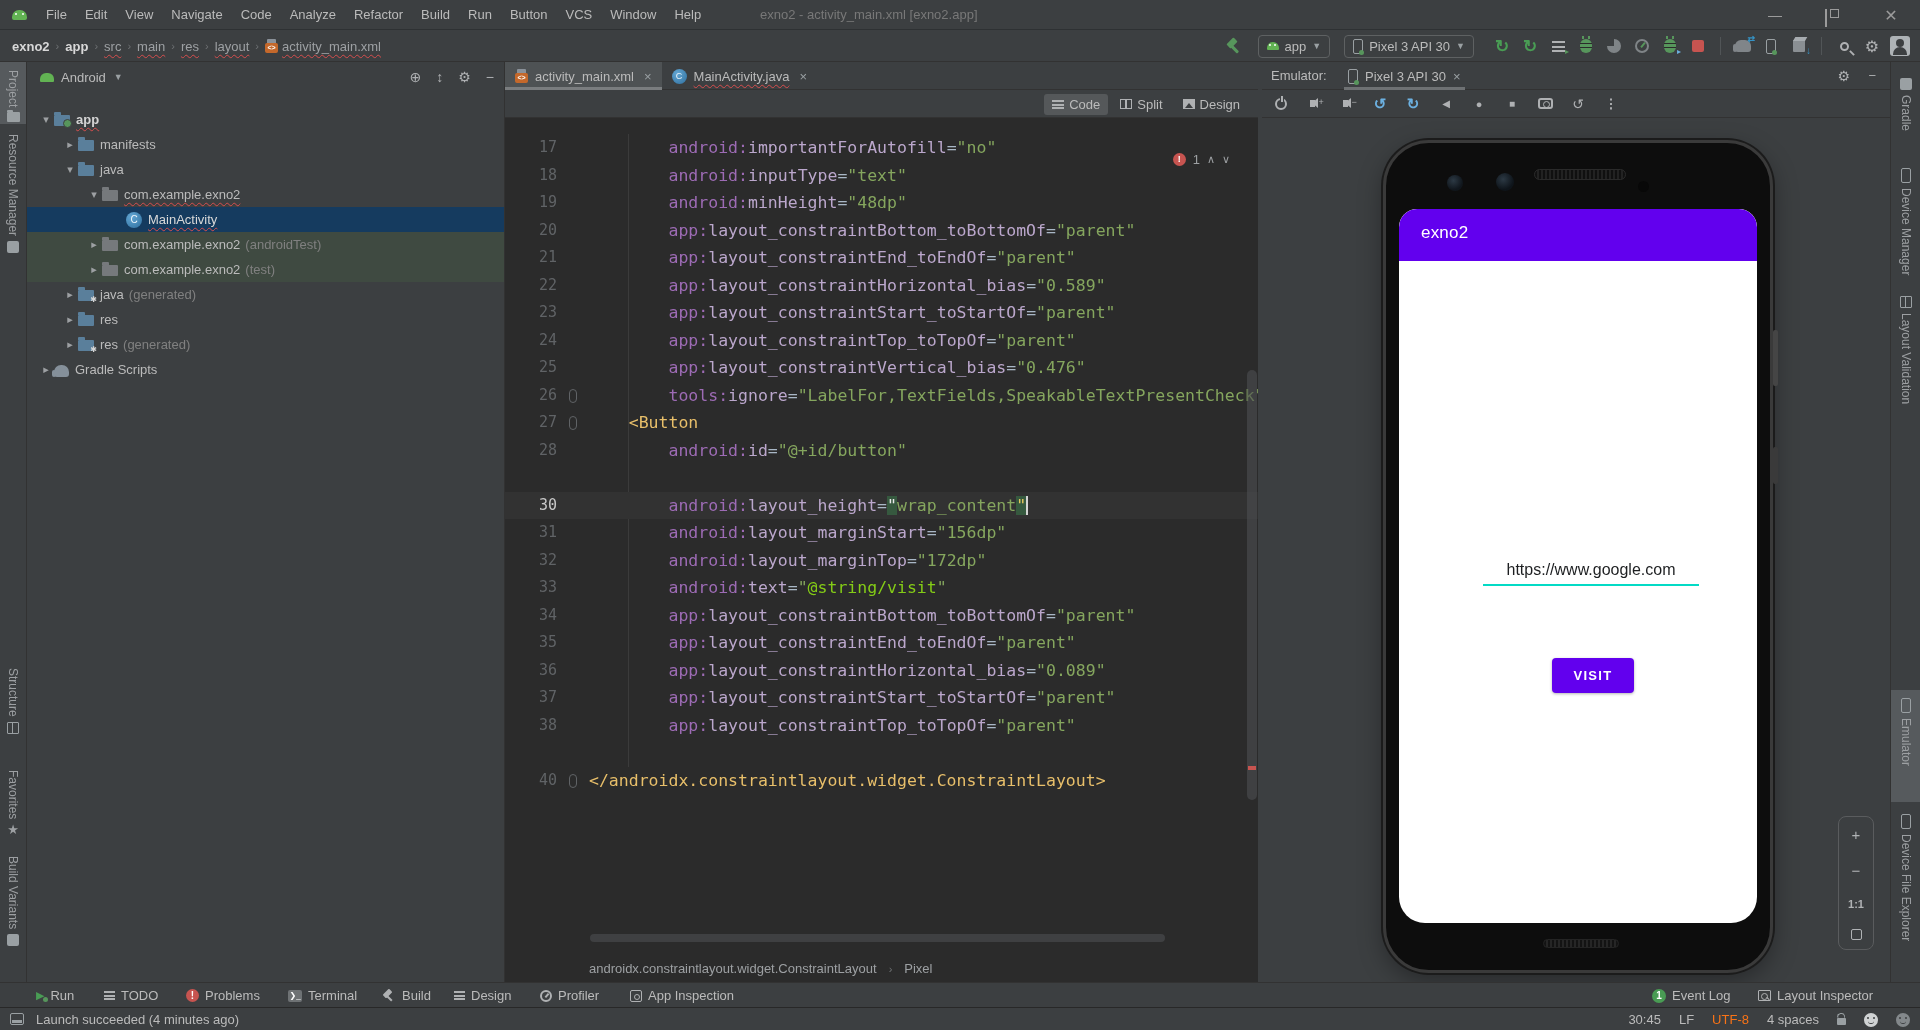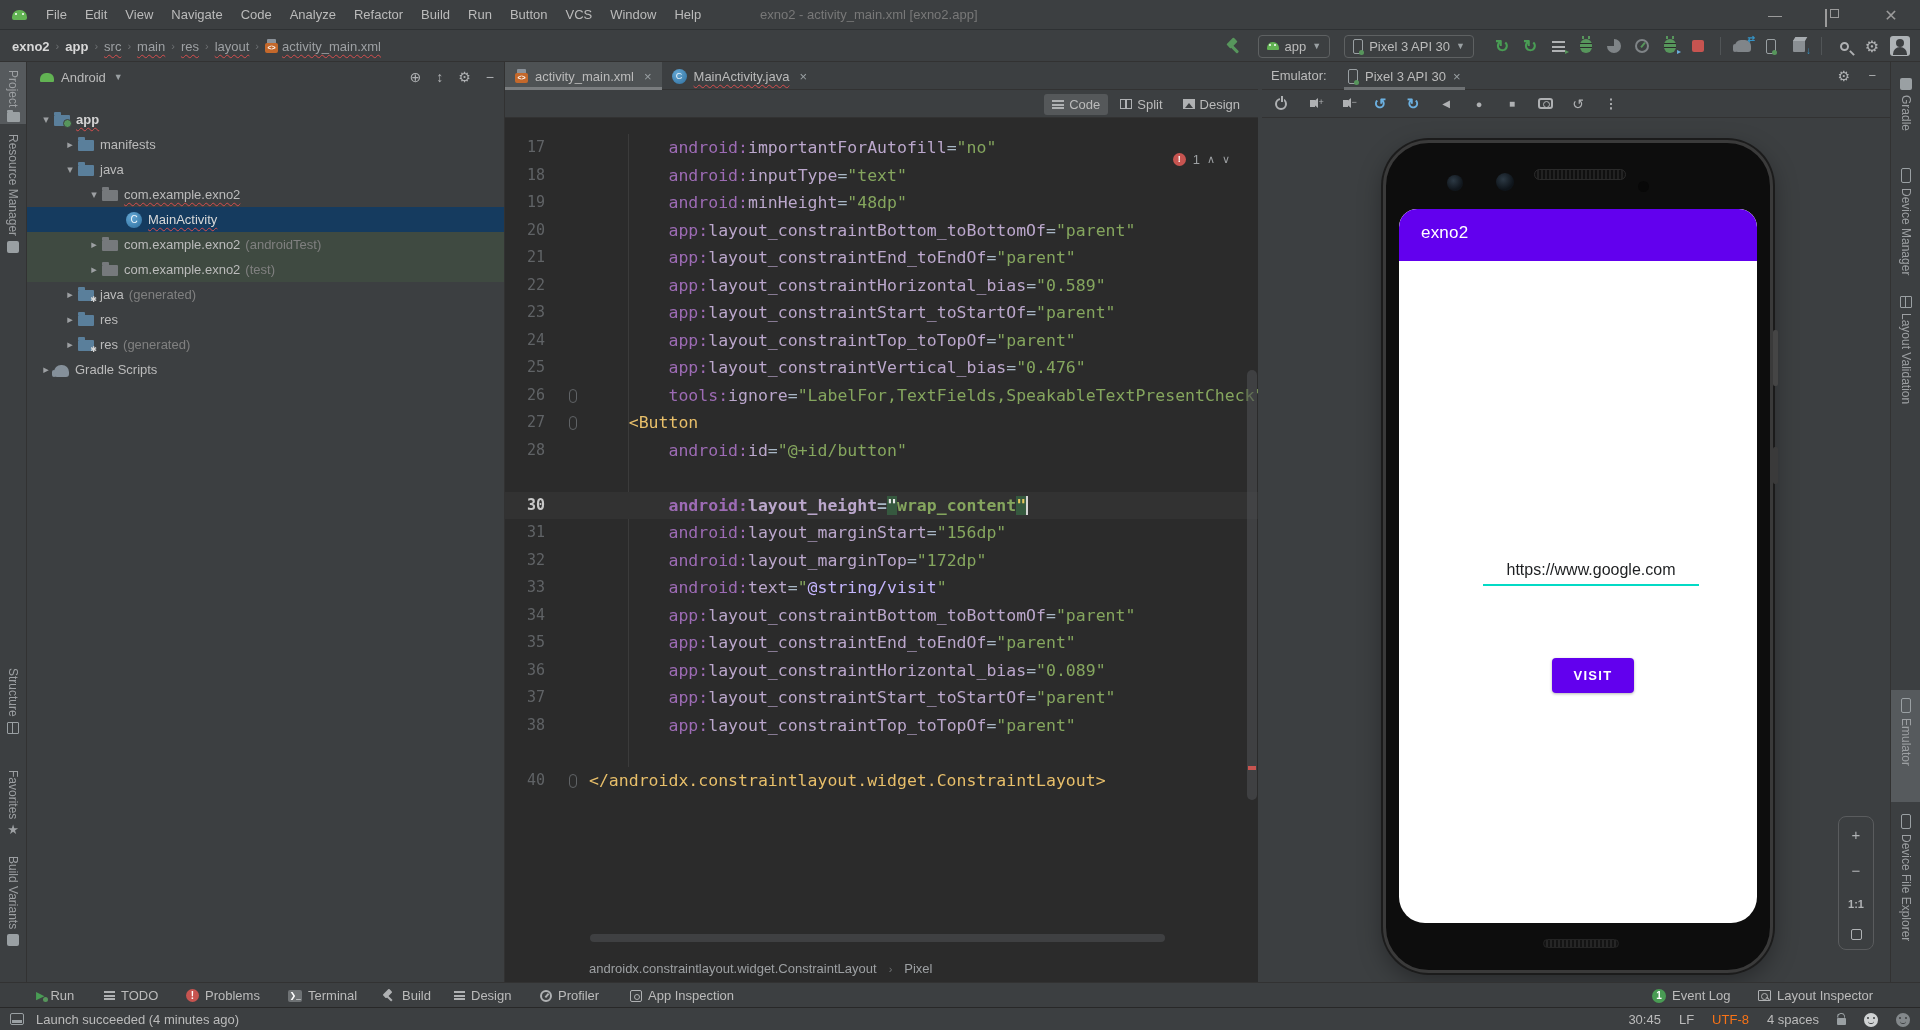--- a/index.html
+++ b/index.html
@@ -119,26 +119,26 @@
   .mi-code:before { content:""; position:absolute; left:0; top:2px; width:12px; height:2px; background:#afb1b3; }
   .mi-split { width:12px; height:10px; border:1px solid #afb1b3; position:relative; }
   .mi-split:before { content:""; position:absolute; left:4px; top:0; width:2px; height:8px; background:#afb1b3; }
   .mi-design { width:12px; height:10px; background:#afb1b3; position:relative; }
   .mi-design:before { content:""; position:absolute; left:2px; bottom:1px; border-left:4px solid transparent; border-right:4px solid transparent; border-bottom:5px solid #3c3f41; }
   #errbadge { position:absolute; right:28px; top:90px; display:flex; align-items:center; gap:7px; color:#9da0a3; }
   .errdot { width:13px; height:13px; background:#c75450; border-radius:50%; color:#fff; text-align:center; line-height:13px; font-size:9px; font-weight:bold; }
   #code { position:absolute; left:0; top:72px; width:100%; height:640px; font-family:"DejaVu Sans Mono", monospace; font-size:16.5px; }
   .cl { position:absolute; left:0; width:100%; height:27.5px; line-height:27.5px; white-space:pre; }
   .cl.cur { background:#323232; }
-  .ln { position:absolute; left:8px; width:32px; text-align:right; color:#606366; font-size:15px; }
+  .ln { position:absolute; left:20px; width:32px; text-align:right; color:#606366; font-size:15px; }
   .cl.cur .ln { color:#c8c8c8; }
   .fold { position:absolute; left:64px; top:7px; width:8px; height:14px; border:1px solid #606366; border-radius:4px; }
   .ct { position:absolute; left:84px; top:0; }
   .p { color:#a9b7c6; } .ns { color:#9d6bb5; } .an { color:#bba7cc; } .eq { color:#a9b7c6; }
-  .v { color:#85a65e; } .res { color:#c4b5fd; } .tag { color:#e8bf6a; } .br { color:#a9b7c6; }
+  .v { color:#85a65e; } .res { color:#84cc16; } .tag { color:#e8bf6a; } .br { color:#a9b7c6; }
   .q1 { background:#36593f; color:#e8e8e8; } .q2 { background:#36593f; color:#e3c75c; border-right:2px solid #d4d4d4; }
   #iguide { position:absolute; left:123px; top:72px; width:1px; height:633px; background:#3b3b3b; }
   #vscroll { position:absolute; right:0; top:56px; width:12px; height:880px; }
   #vthumb { position:absolute; right:1px; top:252px; width:10px; height:430px; background:#4d4f51; border-radius:5px; opacity:.6; }
   #estripe { position:absolute; right:2px; top:648px; width:8px; height:4px; background:#c75450; }
   #hscroll { position:absolute; left:85px; top:872px; width:575px; height:8px; background:#4d4f51; border-radius:4px; opacity:.6; }
   #ebread { position:absolute; left:84px; top:893px; height:27px; display:flex; align-items:center; gap:10px; color:#9da0a3; }
 
   
   #emu { left:1262px; top:62px; width:628px; height:920px; background:#3c3f41; overflow:hidden; }
@@ -473,21 +473,21 @@
         <div class="cl" style="top: 55px;"><span class="ln">19</span><span class="ct"><span class="p">        </span><span class="ns">android:</span><span class="an">minHeight</span><span class="eq">=</span><span class="v">"48dp"</span></span></div>
         <div class="cl" style="top: 82.5px;"><span class="ln">20</span><span class="ct"><span class="p">        </span><span class="ns">app:</span><span class="an">layout_constraintBottom_toBottomOf</span><span class="eq">=</span><span class="v">"parent"</span></span></div>
         <div class="cl" style="top: 110px;"><span class="ln">21</span><span class="ct"><span class="p">        </span><span class="ns">app:</span><span class="an">layout_constraintEnd_toEndOf</span><span class="eq">=</span><span class="v">"parent"</span></span></div>
         <div class="cl" style="top: 137.5px;"><span class="ln">22</span><span class="ct"><span class="p">        </span><span class="ns">app:</span><span class="an">layout_constraintHorizontal_bias</span><span class="eq">=</span><span class="v">"0.589"</span></span></div>
         <div class="cl" style="top: 165px;"><span class="ln">23</span><span class="ct"><span class="p">        </span><span class="ns">app:</span><span class="an">layout_constraintStart_toStartOf</span><span class="eq">=</span><span class="v">"parent"</span></span></div>
         <div class="cl" style="top: 192.5px;"><span class="ln">24</span><span class="ct"><span class="p">        </span><span class="ns">app:</span><span class="an">layout_constraintTop_toTopOf</span><span class="eq">=</span><span class="v">"parent"</span></span></div>
         <div class="cl" style="top: 220px; padding-left: 27px;"><span class="ln">25</span><span class="ct"><span class="p">        </span><span class="ns">app:</span><span class="an">layout_constraintVertical_bias</span><span class="eq">=</span><span class="v">"0.476"</span></span></div>
         <div class="cl" style="top: 247.5px;"><span class="ln">26</span><span class="fold"></span><span class="ct"><span class="p">        </span><span class="ns">tools:</span><span class="an">ignore</span><span class="eq">=</span><span class="v">"LabelFor,TextFields,SpeakableTextPresentCheck"</span></span></div>
         <div class="cl" style="top: 275px;"><span class="ln">27</span><span class="fold"></span><span class="ct"><span class="p">    </span><span class="tag">&lt;Button</span></span></div>
         <div class="cl" style="top: 302.5px;"><span class="ln">28</span><span class="ct"><span class="p">        </span><span class="ns">android:</span><span class="an">id</span><span class="eq">=</span><span class="v">"@+id/button"</span></span></div>
-        <div class="cl cur" style="top: 357.5px; font-weight: bold;"><span class="ln">30</span><span class="ct"><span class="p">        </span><span class="ns">android:</span><span class="an">layout_height</span><span class="eq">=</span><span class="q1">"</span><span class="v">wrap_content</span><span class="q2">"</span></span></div>
+        <div class="cl cur" style="top: 357.5px;"><span class="ln">30</span><span class="ct"><span class="p">        </span><span class="ns">android:</span><span class="an">layout_height</span><span class="eq">=</span><span class="q1">"</span><span class="v">wrap_content</span><span class="q2">"</span></span></div>
         <div class="cl" style="top: 385px;"><span class="ln">31</span><span class="ct"><span class="p">        </span><span class="ns">android:</span><span class="an">layout_marginStart</span><span class="eq">=</span><span class="v">"156dp"</span></span></div>
         <div class="cl" style="top: 412.5px;"><span class="ln">32</span><span class="ct"><span class="p">        </span><span class="ns">android:</span><span class="an">layout_marginTop</span><span class="eq">=</span><span class="v">"172dp"</span></span></div>
         <div class="cl" style="top: 440px;"><span class="ln">33</span><span class="ct"><span class="p">        </span><span class="ns">android:</span><span class="an">text</span><span class="eq">=</span><span class="v">"</span><span class="res">@string/visit</span><span class="v">"</span></span></div>
         <div class="cl" style="top: 467.5px;"><span class="ln">34</span><span class="ct"><span class="p">        </span><span class="ns">app:</span><span class="an">layout_constraintBottom_toBottomOf</span><span class="eq">=</span><span class="v">"parent"</span></span></div>
         <div class="cl" style="top: 495px;"><span class="ln">35</span><span class="ct"><span class="p">        </span><span class="ns">app:</span><span class="an">layout_constraintEnd_toEndOf</span><span class="eq">=</span><span class="v">"parent"</span></span></div>
         <div class="cl" style="top: 522.5px;"><span class="ln">36</span><span class="ct"><span class="p">        </span><span class="ns">app:</span><span class="an">layout_constraintHorizontal_bias</span><span class="eq">=</span><span class="v">"0.089"</span></span></div>
         <div class="cl" style="top: 550px;"><span class="ln">37</span><span class="ct"><span class="p">        </span><span class="ns">app:</span><span class="an">layout_constraintStart_toStartOf</span><span class="eq">=</span><span class="v">"parent"</span></span></div>
         <div class="cl" style="top: 577.5px;"><span class="ln">38</span><span class="ct"><span class="p">        </span><span class="ns">app:</span><span class="an">layout_constraintTop_toTopOf</span><span class="eq">=</span><span class="v">"parent"</span></span></div>
         <div class="cl" style="top: 632.5px;"><span class="ln">40</span><span class="fold"></span><span class="ct"><span class="tag">&lt;/androidx.constraintlayout.widget.ConstraintLayout&gt;</span></span></div>
       </div>

